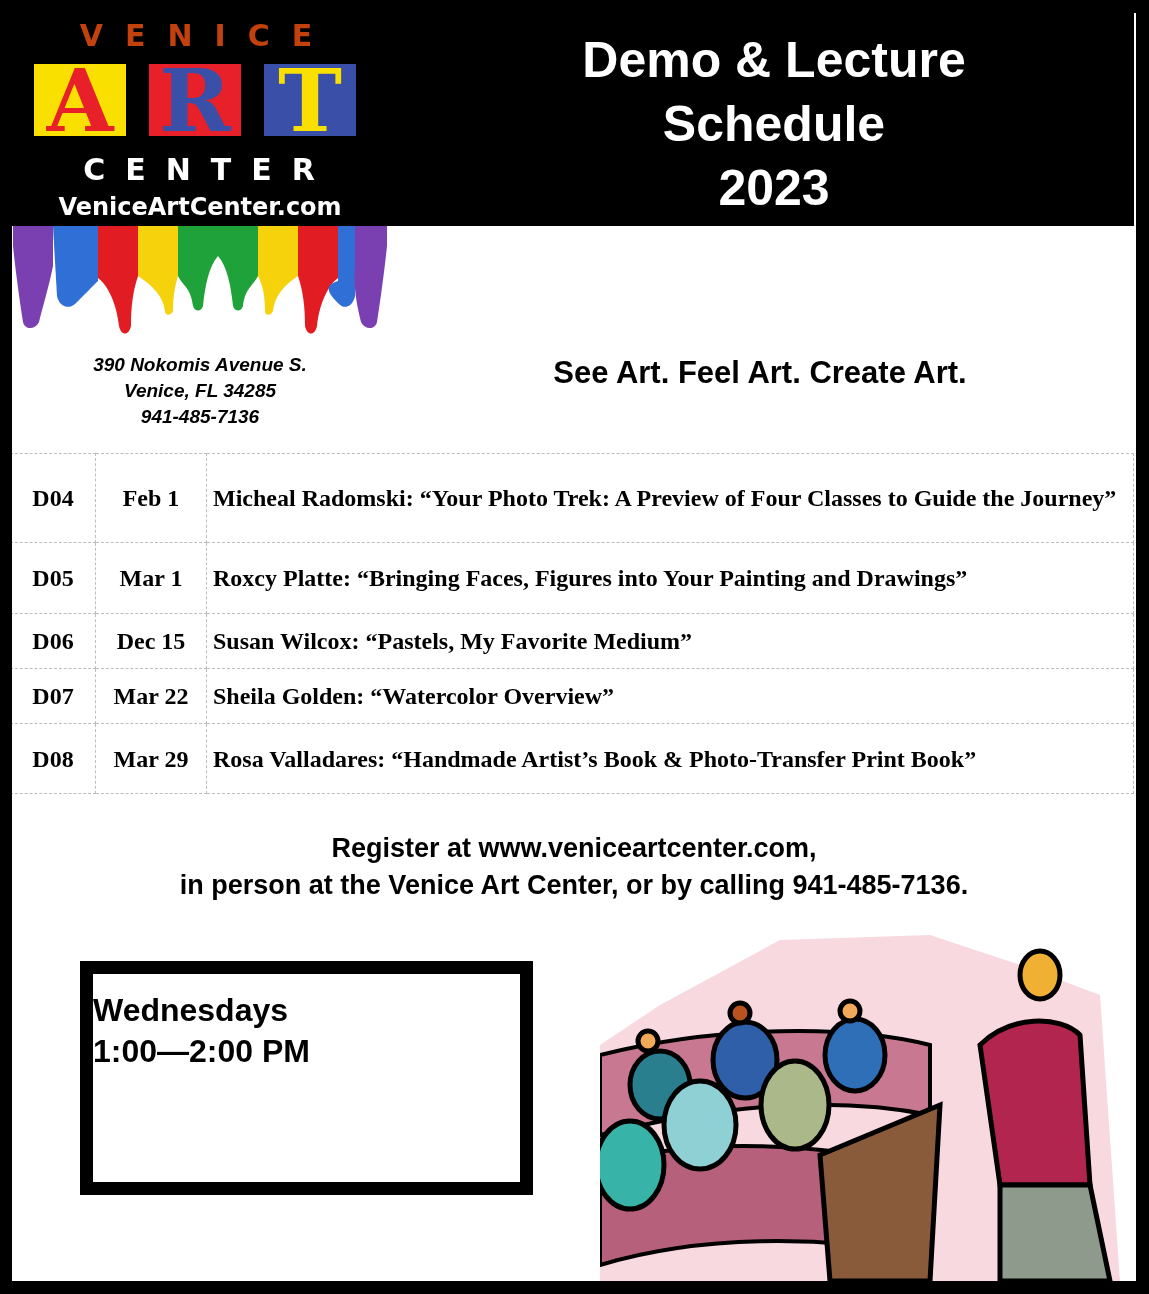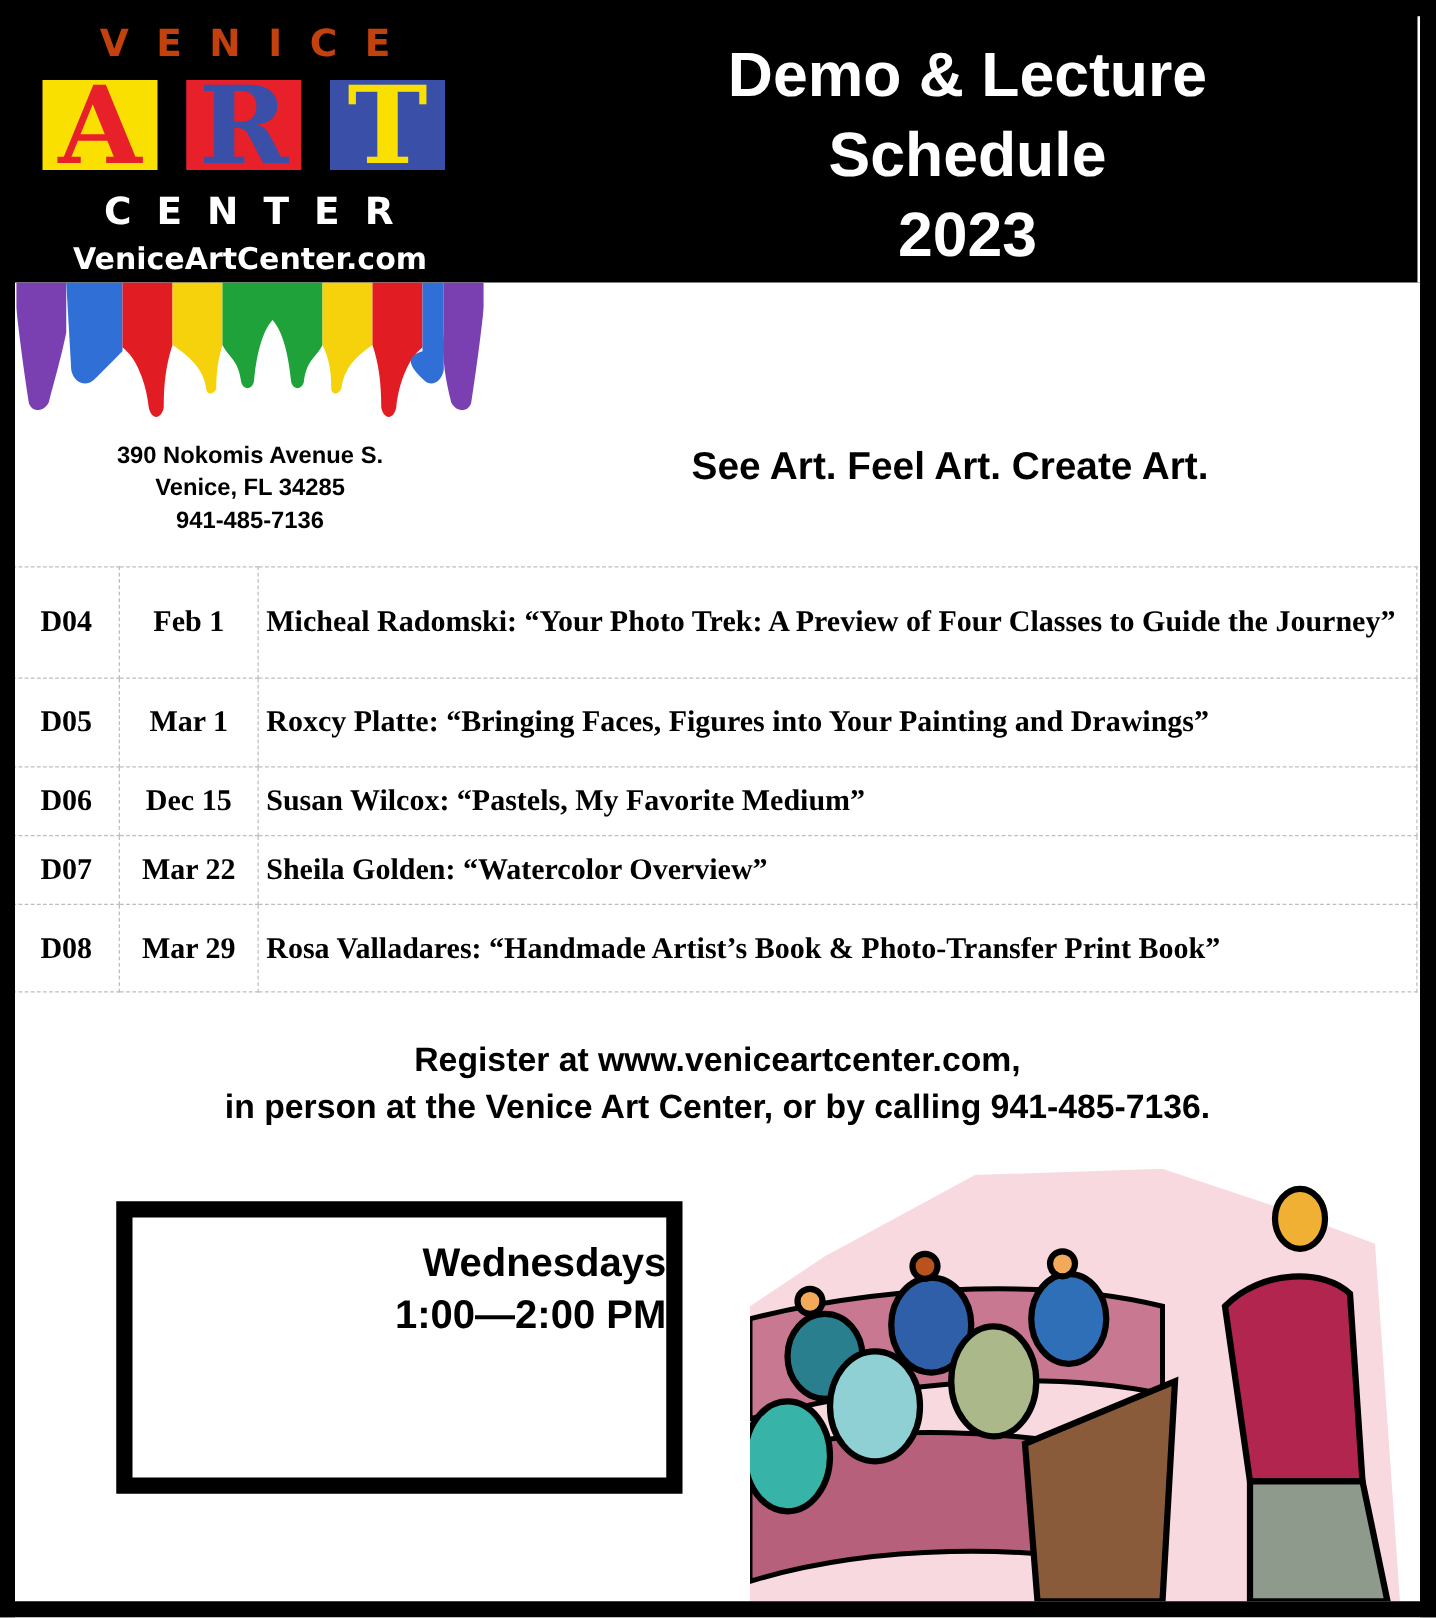--- a/index.html
+++ b/index.html
@@ -16,32 +16,32 @@
   .logo .blocks{position:absolute;left:14px;top:54px;display:flex;gap:23px;}
   .logo .blk{width:92px;height:72px;position:relative;}
   .logo .blk span{position:absolute;left:0;top:-8px;width:100%;text-align:center;font-family:"DejaVu Serif",serif;font-weight:bold;font-size:86px;line-height:90px;}
   .logo .center{position:absolute;left:0;top:142px;width:360px;text-align:center;color:#fff;font-family:"DejaVu Sans",sans-serif;font-weight:bold;font-size:30px;letter-spacing:20px;text-indent:18px;}
   .logo .url{position:absolute;left:0;top:183px;width:360px;text-align:center;color:#fff;font-family:"DejaVu Sans",sans-serif;font-weight:bold;font-size:24px;}
 
   .title{position:absolute;left:414px;top:28px;width:720px;text-align:center;color:#fff;font-weight:bold;font-size:50px;line-height:64px;}
 
   .drips{position:absolute;left:13px;top:226px;width:374px;height:112px;}
 
-  .address{position:absolute;left:12px;top:352px;width:376px;text-align:center;font-weight:bold;font-size:19px;line-height:26px;color:#000;}
+  .address{position:absolute;left:12px;top:352px;width:376px;text-align:center;font-weight:bold;font-size:19px;line-height:26px;color:#000;font-style:italic;}
   .tagline{position:absolute;left:400px;top:336px;width:720px;text-align:center;font-weight:bold;font-size:31px;color:#000;margin-top:19px;}
 
   table.sched{position:absolute;left:10px;top:453px;width:1124px;border-collapse:collapse;font-family:Liberation Serif, serif;}
   table.sched td{border:1px dashed #bdbdbd;font-weight:bold;font-size:24px;color:#000;padding:0 6px;line-height:32px;}
   table.sched td.code{width:72px;text-align:center;}
   table.sched td.date{width:102px;text-align:center;white-space:nowrap;padding:0 4px;}
   table.sched td.desc{padding:0 6px;}
 
   .register{position:absolute;left:12px;top:830px;width:1124px;text-align:center;font-weight:bold;font-size:27px;line-height:37px;color:#000;}
 
-  .infobox{position:absolute;left:93px;top:961px;width:453px;height:234px;box-sizing:border-box;border:13px solid #000;background:#fff;text-align:right;}
+  .infobox{position:absolute;left:80px;top:961px;width:453px;height:234px;box-sizing:border-box;border:13px solid #000;background:#fff;text-align:left;}
   .infobox .days{font-weight:bold;font-size:32px;margin-top:16px;line-height:40px;}
   .infobox .time{font-weight:bold;font-size:32px;line-height:42px;}
   .infobox .price{font-weight:bold;font-size:27px;line-height:38px;}
   .infobox .prices{margin-top:10px;}
 
   .lecture-art{position:absolute;left:600px;top:935px;width:536px;height:346px;}
 </style>
 </head>
 <body>
 

